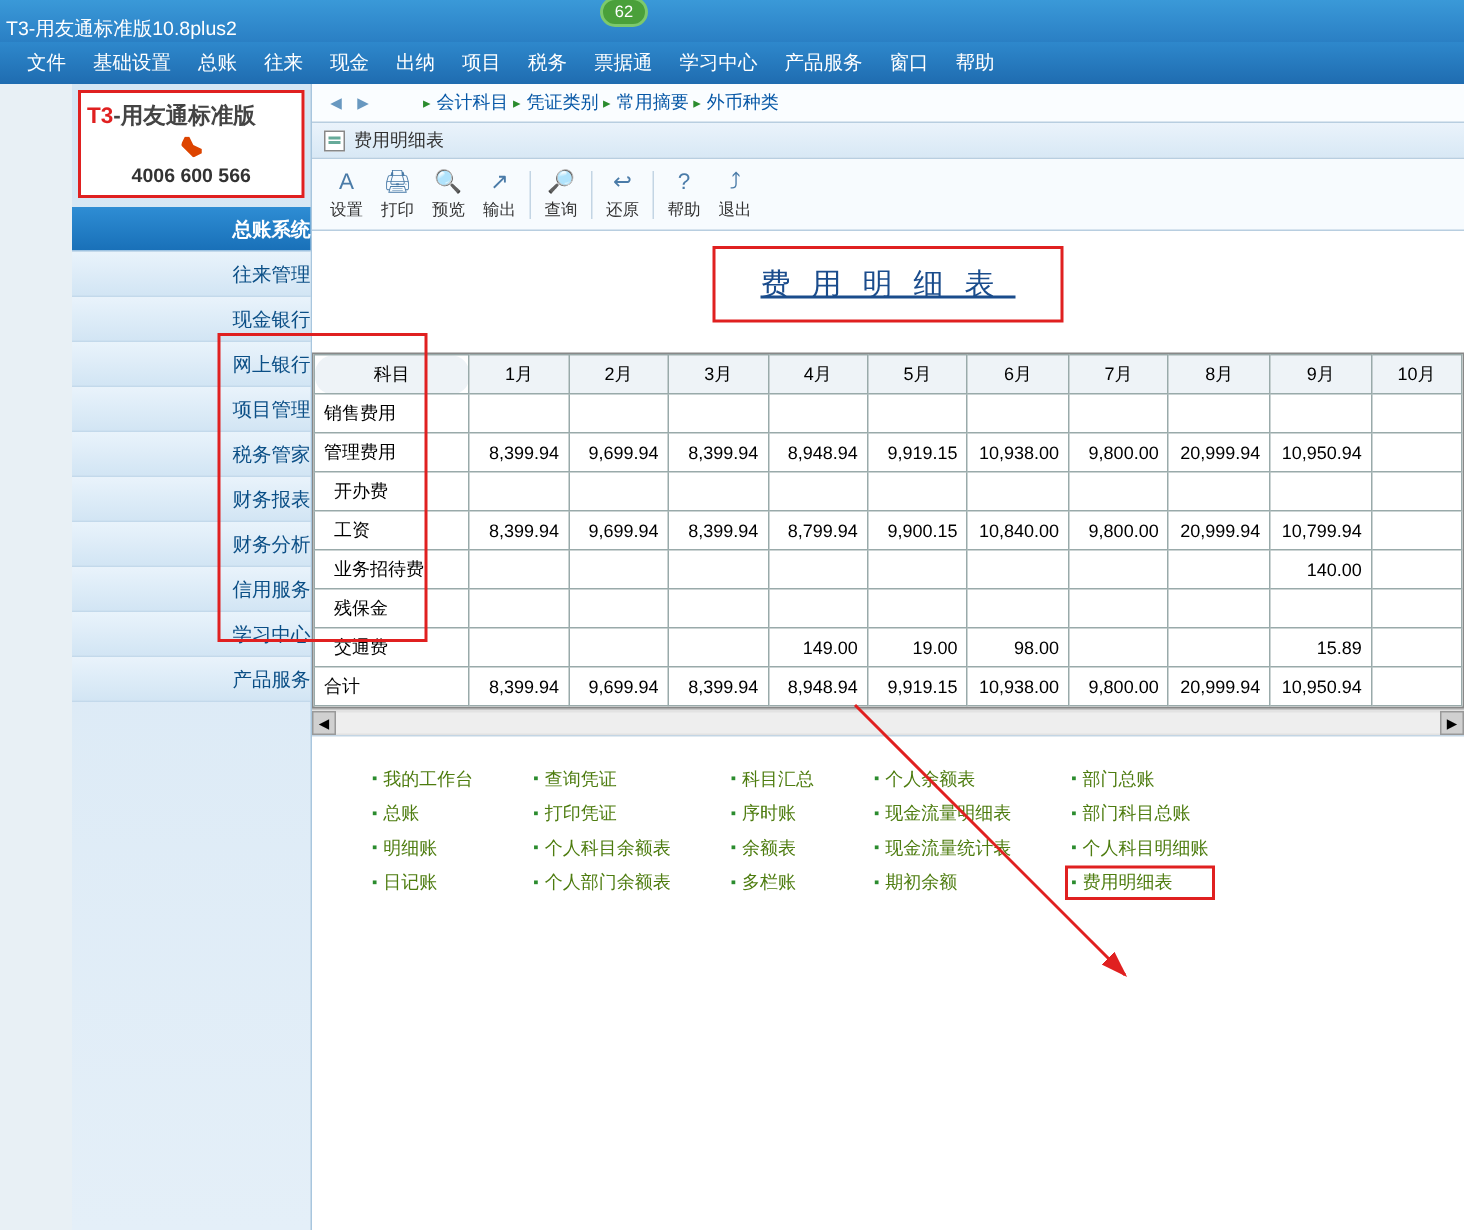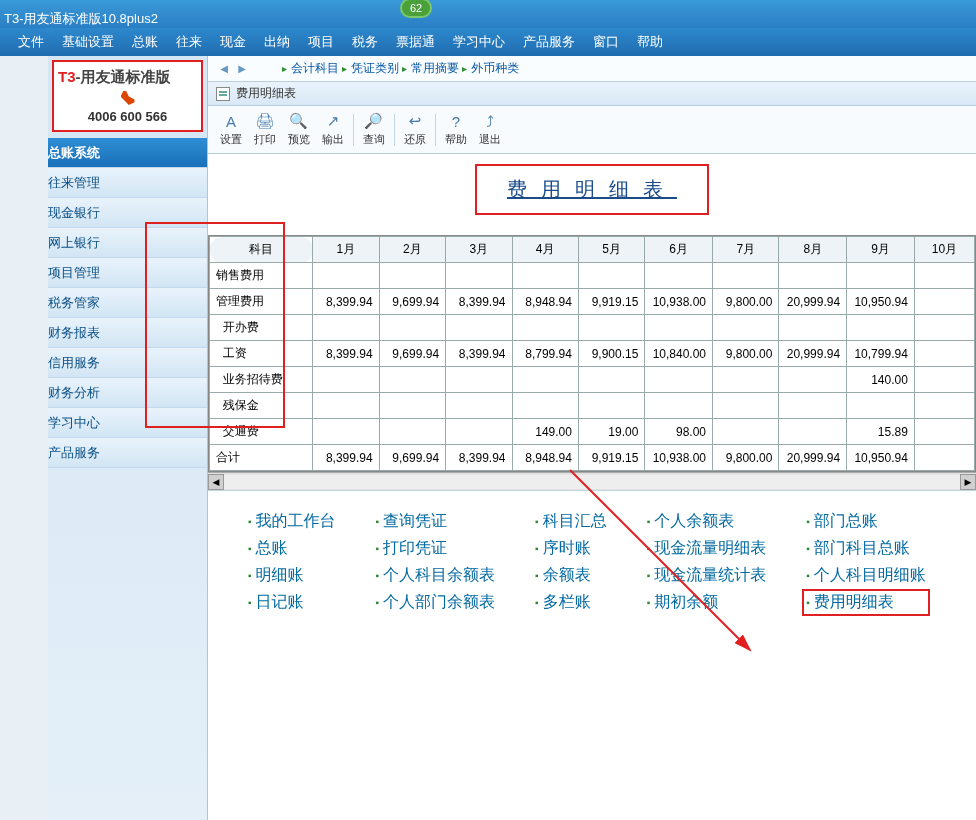--- a/index.html
+++ b/index.html
@@ -14,21 +14,21 @@
 .main-area { display: flex; height: calc(820px - 56px); }
 
 .sidebar { width: 160px; background: linear-gradient(to bottom, #d5e6f4, #e4eff8); border-right: 1px solid #a8c6de; margin-left: 48px; }
 .brand-box { border: 2px solid #e02020; margin: 4px; padding: 6px 4px; background: #fff; position: relative; }
 .brand-title { font-size: 15px; font-weight: bold; color: #444; }
 .brand-title .red { color: #e02020; }
 .brand-phone { display: flex; align-items: center; gap: 4px; margin-top: 4px; font-size: 13px; font-weight: bold; color: #333; flex-direction: column; }
 .phone-icon { display:inline-block; width:14px; height:14px; background:#d40; clip-path: polygon(20% 0, 40% 0, 60% 40%, 100% 60%, 100% 80%, 60% 100%, 0 40%); }
 
 .nav-list { margin-top: 6px; }
-.nav-item { height: 30px; line-height: 30px; text-align: left; font-size: 13px; color: #0b4f86; border-bottom: 1px solid #c3d9eb; cursor: pointer; background: linear-gradient(to bottom, #e9f3fb, #d2e5f4); }
+.nav-item { height: 30px; line-height: 30px; text-align: right; font-size: 13px; color: #0b4f86; border-bottom: 1px solid #c3d9eb; cursor: pointer; background: linear-gradient(to bottom, #e9f3fb, #d2e5f4); }
 .nav-item.active { background: linear-gradient(to bottom, #2e8dd4, #1970b8); color: #fff; font-weight: bold; }
 
 .content { flex: 1; background: #fff; display: flex; flex-direction: column; overflow: hidden; }
 
 .tabrow { height: 26px; display: flex; align-items: center; gap: 20px; padding: 0 8px; border-bottom: 1px solid #b8cee0; background: #fafdff; }
 .tab-item { color: #0657a6; font-size: 12px; display: flex; align-items: center; gap: 4px; cursor: pointer; }
 .tab-item::before { content: "▸"; color: #2b8c2e; font-size: 10px; }
 .tab-nav-icons { display: flex; gap: 2px; margin-right: 12px; }
 .tab-nav-icons span { width: 16px; height: 16px; display:inline-flex; align-items:center; justify-content:center; color:#6898c0; cursor:pointer; font-size:10px; }
 
@@ -53,21 +53,21 @@
 table.data td.subj { text-align: left; }
 .col-subj { width: 120px; border-radius: 12px; }
 .col-m { width: 68px; }
 
 .hscroll { height: 18px; background: #e2e2e2; border-top: 1px solid #aaa; display:flex; align-items:center; }
 .hscroll .arrow { width:16px; height:16px; background:#d0d0d0; border:1px solid #999; display:flex; align-items:center; justify-content:center; font-size:9px; cursor:pointer; }
 .hscroll .track { flex:1; height:14px; background:#eee; }
 
 .bottom-links { padding: 20px 40px; border-top: 1px solid #c3d5e4; display: flex; gap: 40px; background:#fff; flex:1; }
 .link-col { display: flex; flex-direction: column; gap: 6px; }
-.link-item { color: #0369a1; font-size: 16px; cursor: pointer; display: flex; align-items: center; gap: 4px; }
+.link-item { color: #4d7c0f; font-size: 12px; cursor: pointer; display: flex; align-items: center; gap: 4px; }
 .link-item::before { content: "▪"; color: #2b8c2e; font-size: 10px; }
 .link-box-red { border: 2px solid #e02020; padding: 1px 2px; margin:-3px -4px; }
 
 .red-box-1 { position: absolute; border: 2px solid #e02020; left: 145px; top: 222px; width: 140px; height: 206px; pointer-events: none; }
 .arrow-svg { position: absolute; left: 560px; top: 460px; pointer-events: none; }
 </style>
 </head>
 <body>
 
 <div class="titlebar">
@@ -103,22 +103,22 @@
       </div>
     </div>
     <div class="nav-list" id="navlist">
         <div class="nav-item active">总账系统</div>
         <div class="nav-item">往来管理</div>
         <div class="nav-item">现金银行</div>
         <div class="nav-item">网上银行</div>
         <div class="nav-item">项目管理</div>
         <div class="nav-item">税务管家</div>
         <div class="nav-item">财务报表</div>
+        <div class="nav-item">财务分析</div>
         <div class="nav-item">信用服务</div>
-        <div class="nav-item">财务分析</div>
         <div class="nav-item">学习中心</div>
         <div class="nav-item">产品服务</div>
       </div>
   </div>
 
   <div class="content">
     <div class="tabrow">
       <div class="tab-nav-icons">
         <span>◀</span>
         <span>▶</span>

